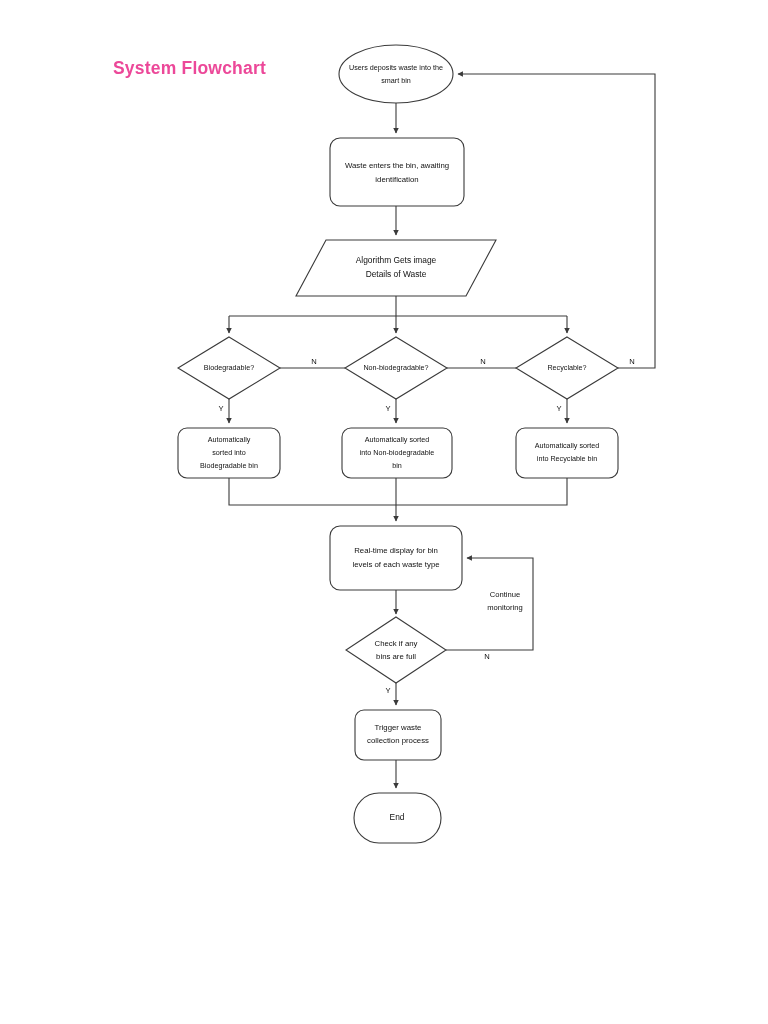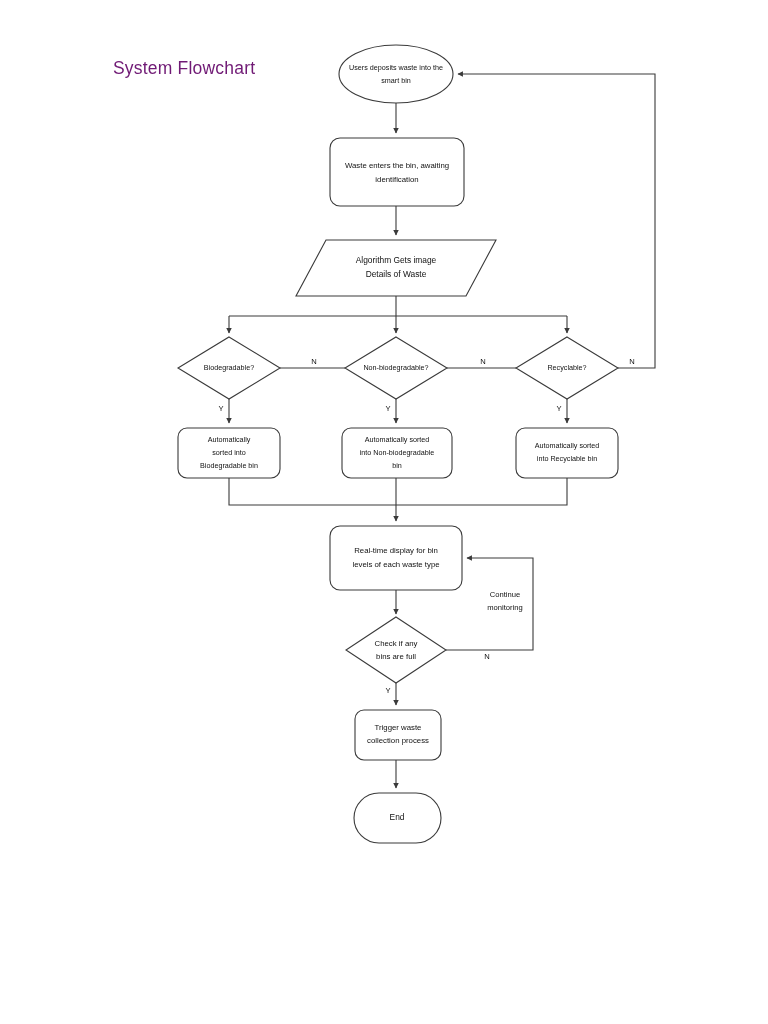--- a/index.html
+++ b/index.html
@@ -21,22 +21,22 @@
     left: 0;
     width: 768px;
     height: 1024px;
   }
   .page-title {
     position: absolute;
     left: 113px;
     top: 58px;
     font-family: "Liberation Sans", sans-serif;
     font-size: 17.5px;
-    font-weight: 400;
-    color: #701a75;
+    font-weight: 700;
+    color: #ec4899;
     letter-spacing: 0.2px;
     white-space: nowrap;
   }
   svg {
     display: block;
   }
   .shape {
     fill: #ffffff;
     stroke: #3a3a3a;
     stroke-width: 1.1;

